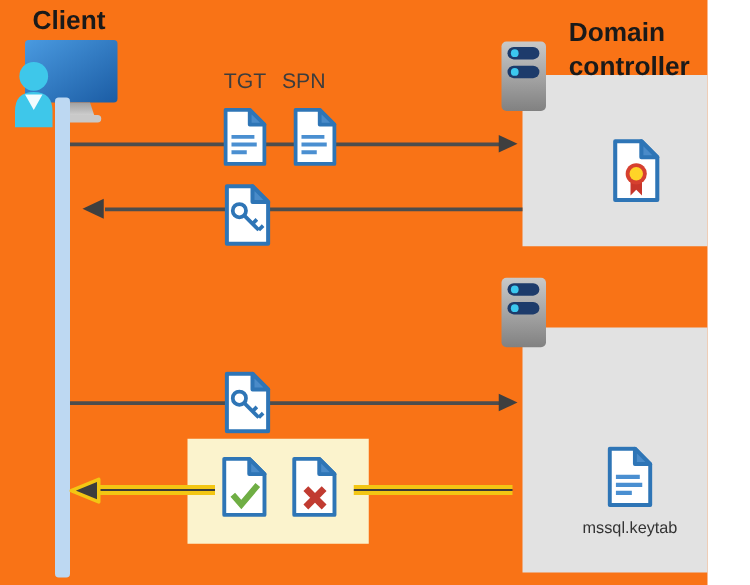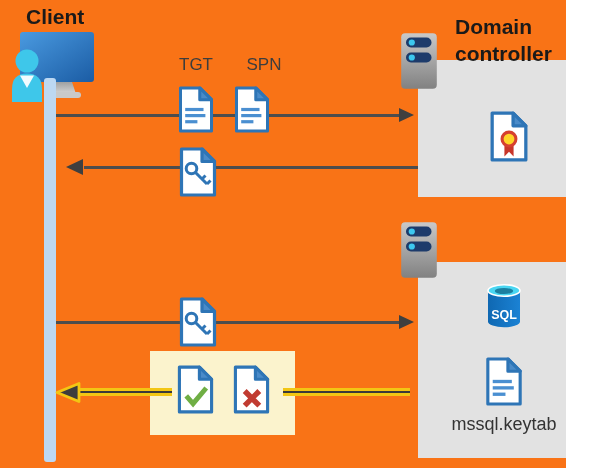--- a/index.html
+++ b/index.html
@@ -1,21 +1,21 @@
 <!DOCTYPE html>
 <html><head>
 <meta charset="utf-8">
 <style>
   html,body{margin:0;padding:0;background:#fff;}
   .canvas{position:relative;width:566px;height:468px;background:#f97316;
           font-family:"Liberation Sans",sans-serif;overflow:hidden;}
   .abs{position:absolute;}
   .title{font-weight:bold;font-size:21px;color:#1a1a1a;line-height:27px;}
   .small-label{font-size:17px;color:#3d3d3d;}
-  .caption{font-size:18px;color:#3d3d3d;}
+  .caption{font-size:13px;color:#3d3d3d;}
   .gray-box{background:#e2e2e2;}
   .hl-yellow{background:#fbf3cd;}
   .lifeline{background:#bdd8f2;border-radius:3px;}
   .arrow-line{background:#4d4d4d;height:2.5px;}
   .head-right{width:0;height:0;border-top:7px solid transparent;
               border-bottom:7px solid transparent;border-left:15px solid #3f3f3f;}
   .head-left{width:0;height:0;border-top:8px solid transparent;
              border-bottom:8px solid transparent;border-right:17px solid #3f3f3f;}
   .yellow-band{height:8px;background:linear-gradient(to bottom,
                #f3c613 0,#f3c613 3px,#3a3a3a 3px,#3a3a3a 5px,#f3c613 5px,#f3c613 8px);}
@@ -93,28 +93,20 @@
     <svg viewBox="0 0 38 58" width="38" height="58">
       <rect x="1.2" y="1.2" width="35.6" height="55.6" rx="4" fill="url(#gradServer)"></rect>
       <rect x="6" y="5.5" width="25.5" height="10" rx="5" fill="#1d3b6b"></rect>
       <circle cx="11.8" cy="10.5" r="3.1" fill="#3cc8ef"></circle>
       <rect x="6" y="20.5" width="25.5" height="10" rx="5" fill="#1d3b6b"></rect>
       <circle cx="11.8" cy="25.5" r="3.1" fill="#3cc8ef"></circle>
     </svg>
   </div>
 
 
-  <div class="abs" style="left:486px;top:283px;width:36px;height:46px;">
-    <svg viewBox="0 0 36 46" width="36" height="46">
-      <path d="M2,7.5 L2,38.5 A16,5.8 0 0 0 34,38.5 L34,7.5 Z" fill="url(#gradSql)"></path>
-      <ellipse cx="18" cy="7.5" rx="16" ry="5.8" fill="#49d6f2" stroke="#ffffff" stroke-width="1.6"></ellipse>
-      <ellipse cx="18" cy="8" rx="9.2" ry="3.1" fill="#1b7fa0"></ellipse>
-      <text x="18" y="35.5" text-anchor="middle" font-size="12.5" font-weight="bold" fill="#ffffff">SQL</text>
-    </svg>
-  </div>
 
   <div class="abs" style="left:484px;top:357px;width:40px;height:49px;">
     <svg viewBox="0 0 40 50" width="40" height="49">
       <path d="M3.5,2 H24 L36.5,14.5 V48 H3.5 Z" fill="#ffffff" stroke="#2e75b6" stroke-width="3.2" stroke-linejoin="round"></path>
       <polygon points="24,2 36.5,14.5 24,14.5" fill="#4a8bc9" stroke="#2e75b6" stroke-width="3.2" stroke-linejoin="round"></polygon>
       <g stroke="#4a8fd1" stroke-width="3.4">
         <line x1="8.5" y1="25" x2="28" y2="25"></line>
         <line x1="8.5" y1="31.5" x2="30" y2="31.5"></line>
         <line x1="8.5" y1="38" x2="21.5" y2="38"></line>
       </g>
@@ -122,21 +114,21 @@
   </div>
 
   <div class="abs caption ctr" style="left:429px;top:414px;width:150px;color:#333;">mssql.keytab</div>
 
   <div>
     <div class="abs arrow-line" style="left:56px;top:114px;width:346px;"></div>
     <div class="abs head-right" style="left:399px;top:108px;"></div>
   </div>
 
   <div class="abs small-label ctr" style="left:176px;top:55px;width:40px;">TGT</div>
-  <div class="abs small-label ctr" style="left:244px;top:55px;width:40px;">SPN</div>
+  <div class="abs small-label ctr" style="left:223px;top:55px;width:40px;">SPN</div>
 
   <div class="abs" style="left:177px;top:86px;width:38px;height:47px;">
     <svg viewBox="0 0 40 50" width="38" height="47">
       <path d="M3.5,2 H24 L36.5,14.5 V48 H3.5 Z" fill="#ffffff" stroke="#2e75b6" stroke-width="3.2" stroke-linejoin="round"></path>
       <polygon points="24,2 36.5,14.5 24,14.5" fill="#4a8bc9" stroke="#2e75b6" stroke-width="3.2" stroke-linejoin="round"></polygon>
       <g stroke="#4a8fd1" stroke-width="3.4">
         <line x1="8.5" y1="25" x2="28" y2="25"></line>
         <line x1="8.5" y1="31.5" x2="30" y2="31.5"></line>
         <line x1="8.5" y1="38" x2="21.5" y2="38"></line>
       </g>

